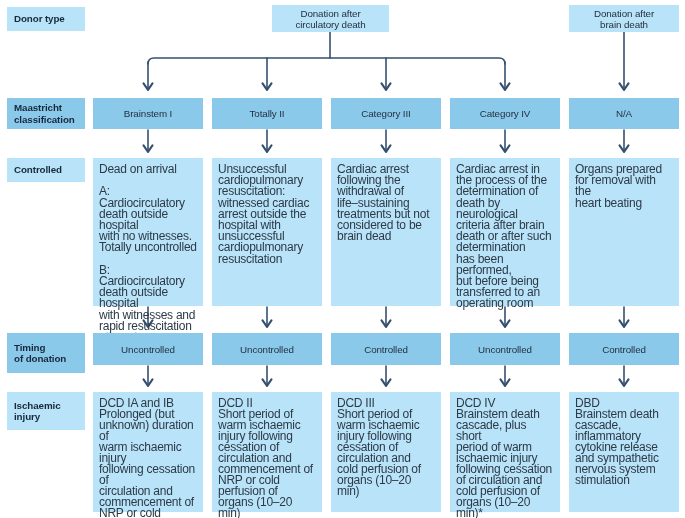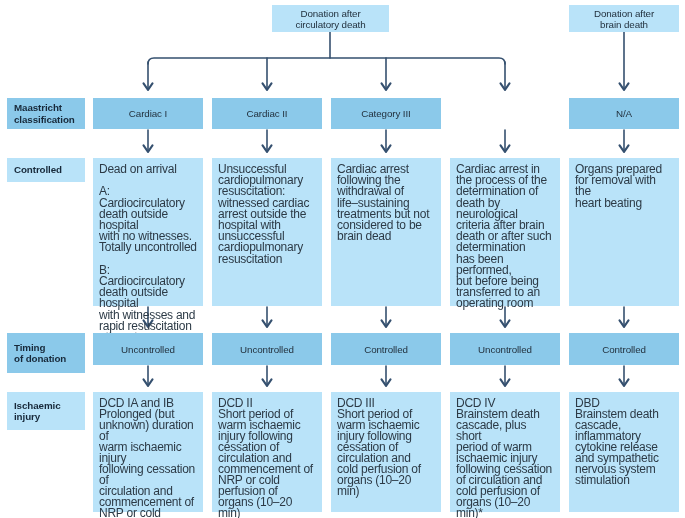--- a/index.html
+++ b/index.html
@@ -70,36 +70,38 @@
       <path d="M624 307 V326" marker-end="url(#ah)"></path>
 
       <path d="M148 366 V385" marker-end="url(#ah)"></path>
       <path d="M267 366 V385" marker-end="url(#ah)"></path>
       <path d="M386 366 V385" marker-end="url(#ah)"></path>
       <path d="M505 366 V385" marker-end="url(#ah)"></path>
       <path d="M624 366 V385" marker-end="url(#ah)"></path>
     </g>
   </svg>
 
+  <div class="box rowlabel light l-donor">Donor type</div>
   <div class="box rowlabel medium l-cat">Maastricht
 classification</div>
   <div class="box rowlabel light l-def">Controlled</div>
   <div class="box rowlabel medium l-tim">Timing
 of donation</div>
   <div class="box rowlabel light l-isch">Ischaemic
 injury</div>
 
   <div class="box light center donor-circ">Donation after
 circulatory death</div>
   <div class="box light center donor-brain">Donation after
 brain death</div>
 
-  <div class="box medium center col c1 r-cat">Cardiac I</div>
-  <div class="box medium center col c2 r-cat">Cardiac II</div>
+  <div class="box medium center col c1 r-cat">Brainstem I</div>
+  <div class="box medium center col c2 r-cat">Totally II</div>
   <div class="box medium center col c3 r-cat">Category III</div>
+  <div class="box medium center col c4 r-cat">Category IV</div>
   <div class="box medium center col c5 r-cat">N/A</div>
 
   <div class="box light body col c1 r-def">Dead on arrival
 
 A: Cardiocirculatory
 death outside hospital
 with no witnesses.
 Totally uncontrolled
 
 B: Cardiocirculatory

